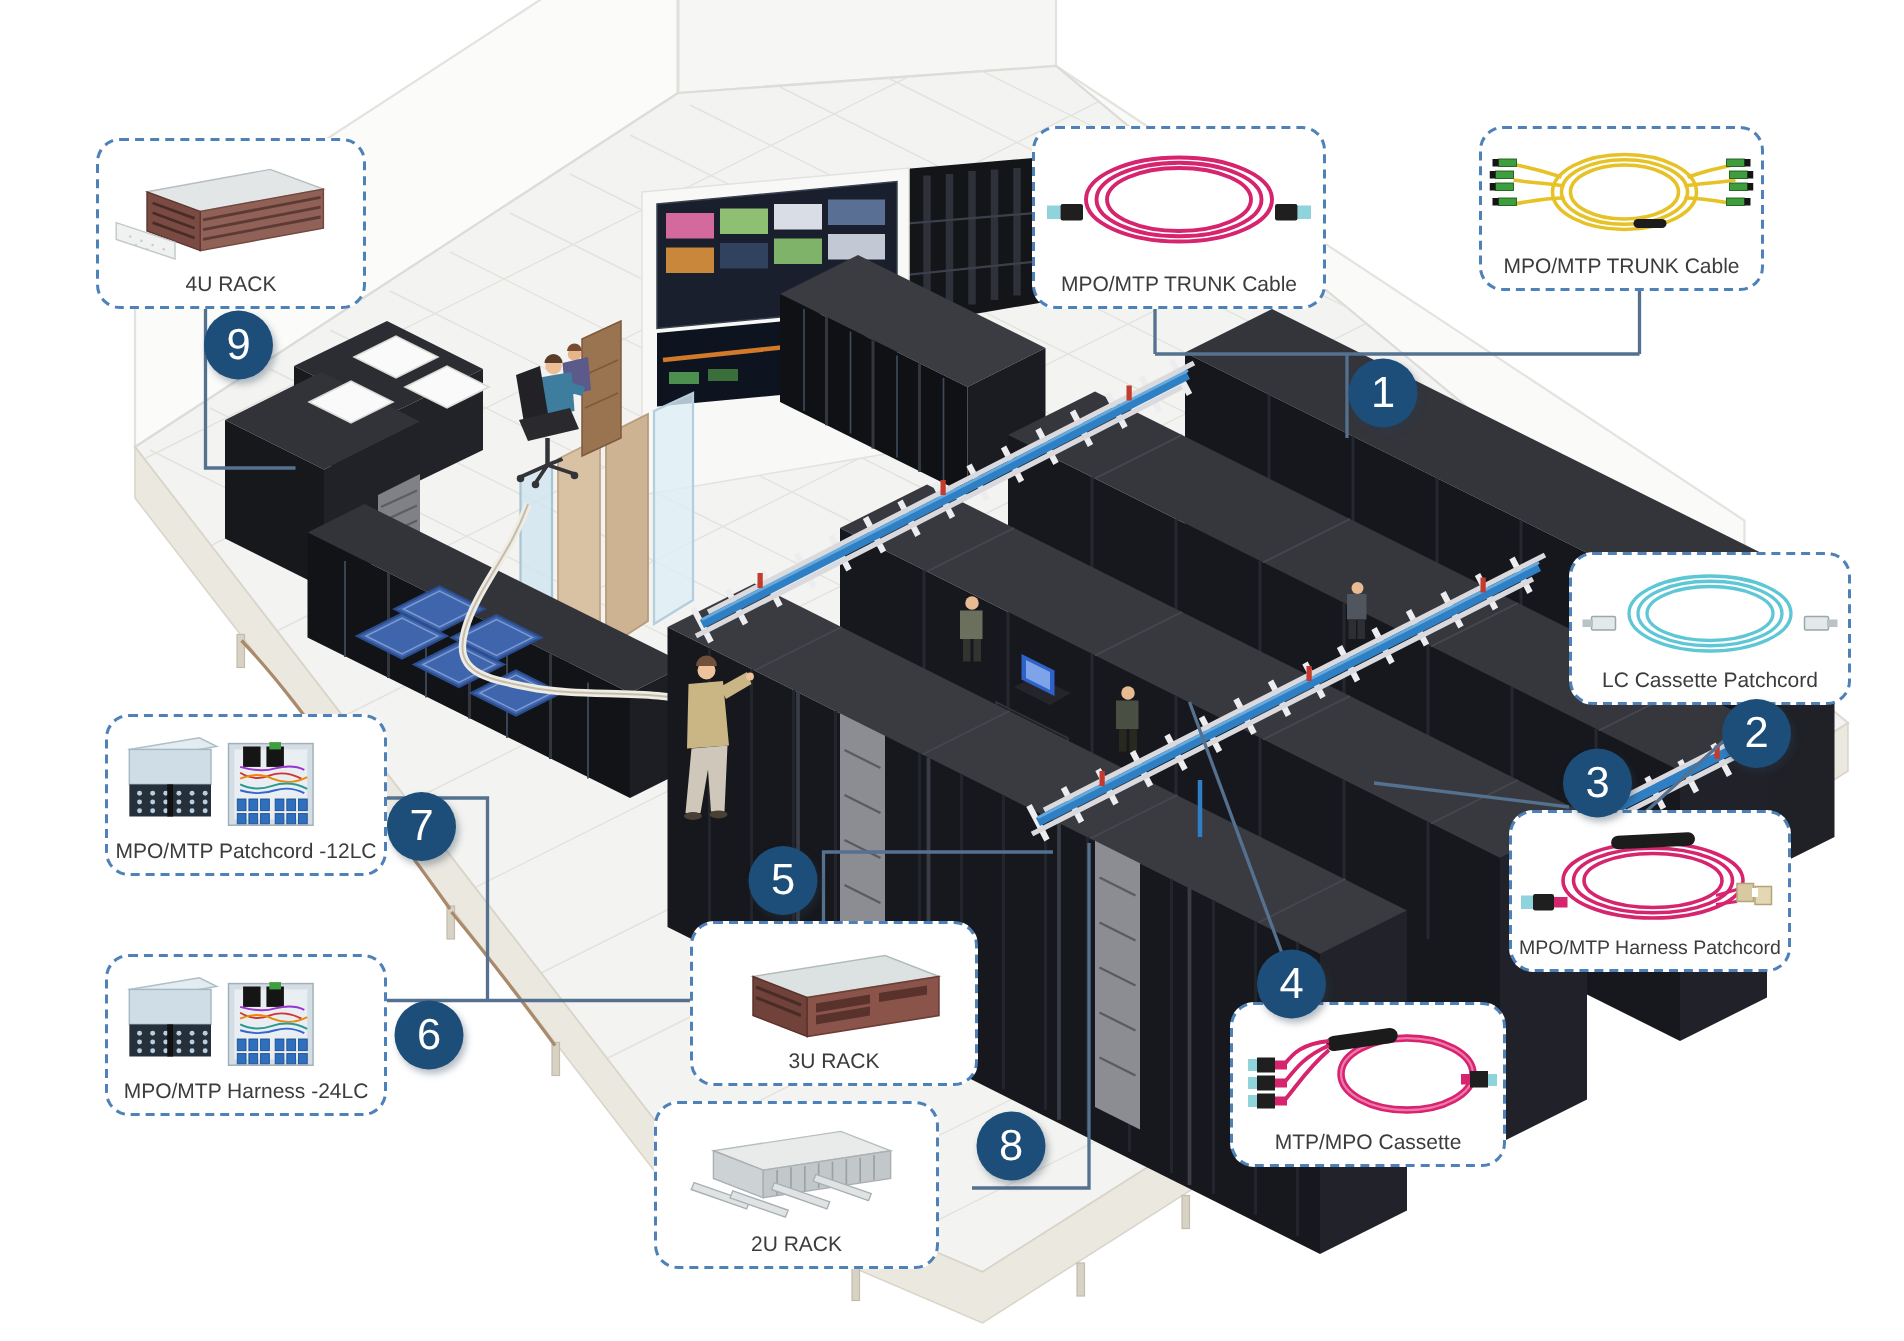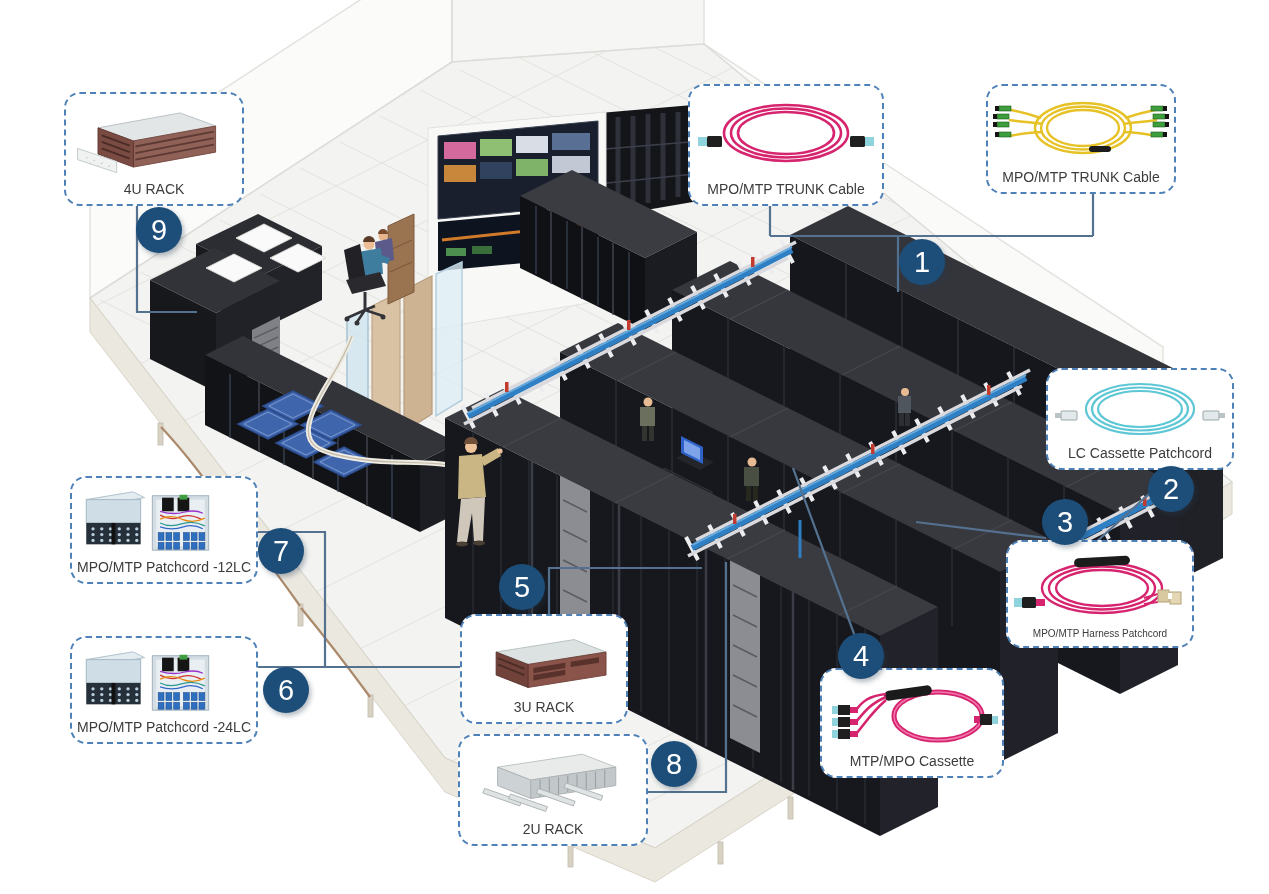--- a/index.html
+++ b/index.html
@@ -4,21 +4,21 @@
 <style>
   html,body{margin:0;padding:0;background:#fff;}
   .stage{position:relative;width:1269px;height:894px;background:#ffffff;overflow:hidden;
          font-family:"Liberation Sans",sans-serif;}
   .scene{position:absolute;left:0;top:0;}
   .callout{position:absolute;background:#fff;border:2px dashed #4e81b8;border-radius:16px;
            box-sizing:border-box;display:flex;flex-direction:column;align-items:center;
            justify-content:flex-end;padding:4px 4px 7px;z-index:5;}
   .callout .art{flex:1;display:flex;align-items:center;justify-content:center;width:100%;overflow:hidden;}
   .callout .lbl{font-size:14px;color:#3c3c3c;white-space:nowrap;line-height:1.05;}
-  .callout .lbl.sm{font-size:10px;}
+  .callout .lbl.sm{font-size:13px;}
   .badge{position:absolute;width:46px;height:46px;border-radius:50%;background:#1d4e79;color:#fff;
          display:flex;align-items:center;justify-content:center;font-size:29px;font-weight:500;
          z-index:6;box-shadow:2px 3px 5px rgba(40,60,80,.35);}
 </style>
 </head>
 <body>
 
 <div class="stage">
 
 <svg class="scene" width="1269" height="894" viewBox="0 0 1269 894">
@@ -412,21 +412,21 @@
             <rect x="24" y="51" width="8" height="6" fill="#d6246e"></rect>
       </g>
       <rect x="148" y="36" width="8" height="7" fill="#d6246e"></rect>
       <rect x="154" y="34" width="12" height="11" fill="#1f1f1f"></rect>
       <rect x="166" y="36" width="6" height="8" fill="#8fd4dc"></rect>
     </svg>
   </div>
   <div class="lbl">MTP/MPO Cassette</div>
 </div>
 
-<div class="callout" style="left:460px;top:614px;width:168px;height:110px">
+<div class="callout" style="left:460px;top:614px;width:192px;height:110px">
   <div class="art">
     <svg width="176" height="70" viewBox="0 0 176 70">
       <polygon points="34,26 122,12 158,26 70,40" fill="#dce2e2" stroke="#b2bcbc"></polygon>
       <polygon points="70,40 158,26 158,52 70,66" fill="#8a544b" stroke="#6d3d35"></polygon>
       <polygon points="34,26 70,40 70,66 34,52" fill="#70423a" stroke="#5a322c"></polygon>
       <g fill="#58322b">
         <polygon points="76,44 112,38 112,44 76,50"></polygon>
             <polygon points="76,52 112,46 112,52 76,58"></polygon>
             <polygon points="118,37 150,32 150,38 118,43"></polygon>
       </g>
@@ -484,21 +484,21 @@
             <rect x="126" y="48" width="6" height="8"></rect>
         <rect x="84" y="58" width="6" height="7"></rect>
             <rect x="92" y="58" width="6" height="7"></rect>
             <rect x="100" y="58" width="6" height="7"></rect>
             <rect x="110" y="58" width="6" height="7"></rect>
             <rect x="118" y="58" width="6" height="7"></rect>
             <rect x="126" y="58" width="6" height="7"></rect>
       </g>
     </svg>
   </div>
-  <div class="lbl">MPO/MTP Patchcord -24LC</div>
+  <div class="lbl">MPO/MTP Harness -24LC</div>
 </div>
 
 <div class="callout" style="left:70px;top:476px;width:188px;height:108px">
   <div class="art">
     <svg width="176" height="70" viewBox="0 0 180 72">
       <polygon points="10,14 58,6 70,12 22,20" fill="#e3ecf1" stroke="#aebfca"></polygon>
       <rect x="10" y="14" width="56" height="24" fill="#cfdde6" stroke="#a5b8c4"></rect>
       <rect x="10" y="38" width="56" height="22" fill="#26303a"></rect>
       <g fill="#b9cfdf">
         <circle cx="17" cy="44" r="1.7"></circle>
@@ -545,21 +545,21 @@
             <rect x="100" y="58" width="6" height="7"></rect>
             <rect x="110" y="58" width="6" height="7"></rect>
             <rect x="118" y="58" width="6" height="7"></rect>
             <rect x="126" y="58" width="6" height="7"></rect>
       </g>
     </svg>
   </div>
   <div class="lbl">MPO/MTP Patchcord -12LC</div>
 </div>
 
-<div class="callout" style="left:458px;top:734px;width:190px;height:112px">
+<div class="callout" style="left:436px;top:734px;width:190px;height:112px">
   <div class="art">
     <svg width="176" height="72" viewBox="0 0 176 78">
       <polygon points="28,24 120,10 156,24 64,38" fill="#e9ebeb" stroke="#b9bfc1"></polygon>
       <polygon points="28,24 64,38 64,58 28,44" fill="#cdd2d4" stroke="#aab0b2"></polygon>
       <polygon points="64,38 156,24 156,44 64,58" fill="#c2c8ca" stroke="#aab0b2"></polygon>
       <path stroke="#9aa1a4" stroke-width="1.2" d="M74,38 v18 M84,36 v18 M94,35 v18 M104,33 v18 M114,32 v18 M124,30 v18 M134,29 v18 M144,27 v18"></path>
       <g fill="#dfe3e4" stroke="#aab0b2">
         <polygon points="12,52 52,66 54,61 14,47"></polygon>
         <polygon points="40,58 80,72 82,67 42,53"></polygon>
         <polygon points="70,52 110,66 112,61 72,47"></polygon>

